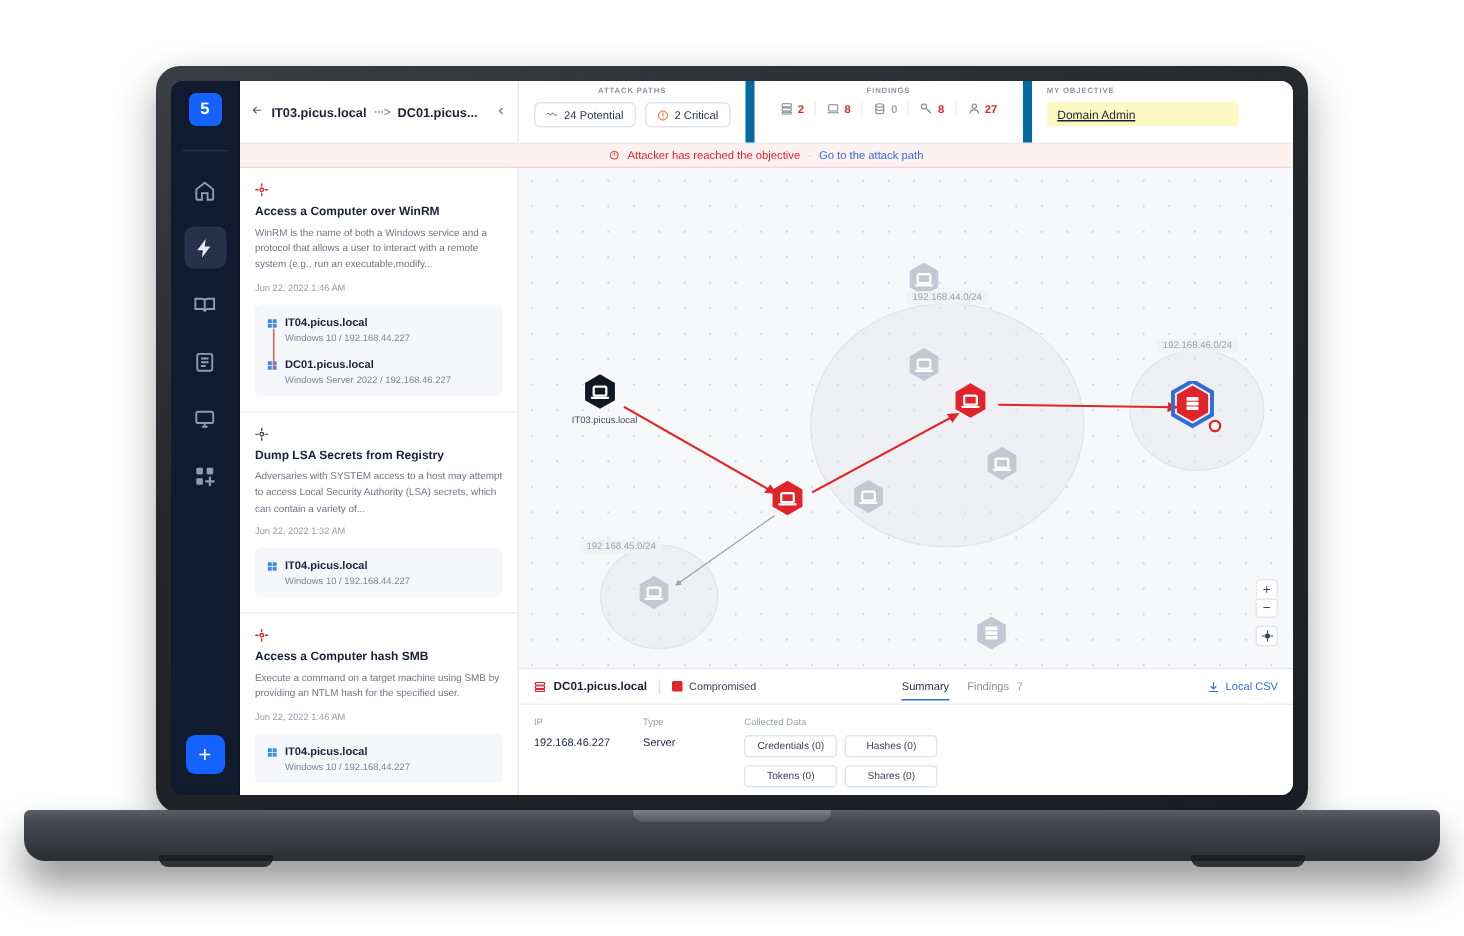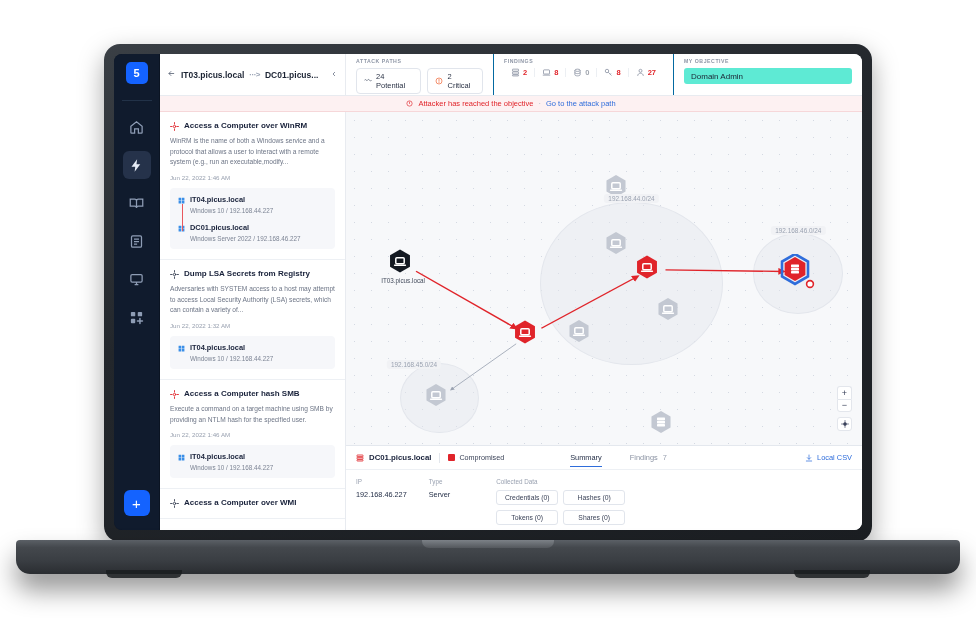--- a/index.html
+++ b/index.html
@@ -83,44 +83,44 @@
             border-bottom: 1px solid #e8ebf0; }
   .crumbbar {
     width: 186px; flex: 0 0 186px; display:flex; align-items:center;
     gap: 5px; padding: 0 7px; border-right: 1px solid #e8ebf0;
     font-size: 8.5px; color:#1b2333; font-weight: bold;
   }
   .crumbbar .back { color:#5a6376; font-size: 10px; }
   .crumb-arrow { color:#9aa3b4; font-size:8px; letter-spacing:-.5px; }
   .crumbbar .collapse { margin-left:auto; color:#6b7486; font-size:9px; }
 
-  .hdr-group { padding: 4px 10px 0 10px; border-right:1px solid #0369a1; }
+  .hdr-group { padding: 4px 10px 0 10px; border-right:6px solid #0369a1;text-align:center; }
   .hdr-label { font-size: 5.2px; letter-spacing:.55px; color:#8d95a5; font-weight:bold; margin-bottom:4px; }
   .chip-row { display:flex; gap: 6px; }
   .chip {
     display:flex; align-items:center; gap:4px;
     border:1px solid #e1e5ec; border-radius: 4px;
     padding: 3px 7px; font-size: 7.5px; color:#2b3346; background:#fff;
   }
   .chip .ic { display:flex; }
   .chip svg { width:8px; height:8px; display:block; }
 
   .find-row { display:flex; align-items:center; gap:0; }
   .find-item { display:flex; align-items:center; gap:3px; padding:0 7px;
                border-right:1px solid #eceff3; font-size:7.5px; }
   .find-item:last-child { border-right:0; }
   .find-item svg { width:9px; height:9px; color:#7d8698; display:block; }
   .find-num { color:#e0242a; font-weight:bold; }
   .find-num.grey { color:#59617292; }
 
   .obj-group { padding: 4px 10px 0 10px; flex:1; }
   .obj-field {
-    background:#5eead4; border-radius:3px; height:16px; width: 168px;
+    background:#fef9c3; border-radius:3px; height:16px; width: 128px;
     display:flex; align-items:center; padding:0 7px;
-    font-size: 8px; color:#1b2333;
+    font-size: 8px; color:#1b2333;text-decoration:underline;
   }
 
   
   .alert {
     height: 16px; flex:0 0 16px; background:#fdf1f2;
     display:flex; align-items:center; justify-content:center; gap:5px;
     border-bottom:1px solid #f6d7d9; font-size:7.5px;
   }
   .alert .txt { color:#e0242a; }
   .alert .lnk { color:#2f6ddb; }
@@ -128,21 +128,21 @@
   .alert svg { width:7px; height:7px; color:#e0242a; display:block; }
 
   .content { flex: 1; display: flex; min-height: 0; }
 
   
   .sidebar {
     width: 186px; flex:0 0 186px; background:#fff;
     border-right:1px solid #e8ebf0; overflow:hidden;
   }
   .fcard { padding: 9px 10px 10px 10px; border-bottom:1px solid #edf0f4; }
-  .fcard-head { display:flex; align-items:flex-start; gap:5px; }
+  .fcard-head { display:flex; align-items:flex-start; gap:5px;flex-direction:column; }
   .fcard-ico { width:9px; height:9px; flex:0 0 9px; margin-top:1px; }
   .fcard-ico svg { width:9px; height:9px; display:block; }
   .fcard-title { font-size: 8px; font-weight:bold; color:#18213a; line-height:1.2; }
   .fcard-desc { font-size:6.6px; color:#6a7policy; }
   .fcard-desc { font-size:6.6px; color:#6d7586; line-height:1.62; margin-top:5px; }
   .fcard-date { font-size:6.2px; color:#99a1b0; margin-top:6px; }
 
   .hosts { background:#f6f7fa; border-radius:4px; margin-top:7px; padding:7px 8px; position:relative; }
   .host + .host { margin-top: 9px; }
   .host-name { display:flex; align-items:flex-end; gap:5px;
@@ -193,21 +193,21 @@
   
   .detail { flex:0 0 85px; border-top:1px solid #e4e8ee; background:#fff; }
   .detail-head { height:24px; display:flex; align-items:center;
                  padding:0 10px; gap:8px; border-bottom:1px solid #edf0f4; }
   .dh-host { display:flex; align-items:center; gap:5px;
              font-size:7.8px; font-weight:bold; color:#18213a; }
   .dh-host svg { width:8px; height:8px; display:block; }
   .dh-div { width:1px; height:10px; background:#e2e6ec; }
   .dh-status { display:flex; align-items:center; gap:4px; font-size:7.2px; color:#3b4358; }
   .dh-swatch { width:7px; height:7px; background:#e0242a; border-radius:1px; }
-  .dh-tabs { display:flex; align-items:center; gap:28px; margin-left:58px; }
+  .dh-tabs { display:flex; align-items:center; gap:12px; margin-left:89px; }
   .dtab { font-size:7.4px; color:#8a92a2; padding-bottom:4px; position:relative; top:2px; }
   .dtab.active { color:#1e2942; border-bottom:1.6px solid #2f6ddb; }
   .dtab .cnt { color:#9aa2b1; margin-left:3px; }
   .dh-export { margin-left:auto; display:flex; align-items:center; gap:4px;
                font-size:7.4px; color:#2f6ddb; }
   .dh-export svg { width:8px; height:8px; display:block; }
 
   .detail-body { display:flex; padding:8px 10px 0 10px; gap:0; }
   .dcol { margin-right: 22px; }
   .dcol-label { font-size:6.3px; color:#9aa2b1; margin-bottom:5px; }

